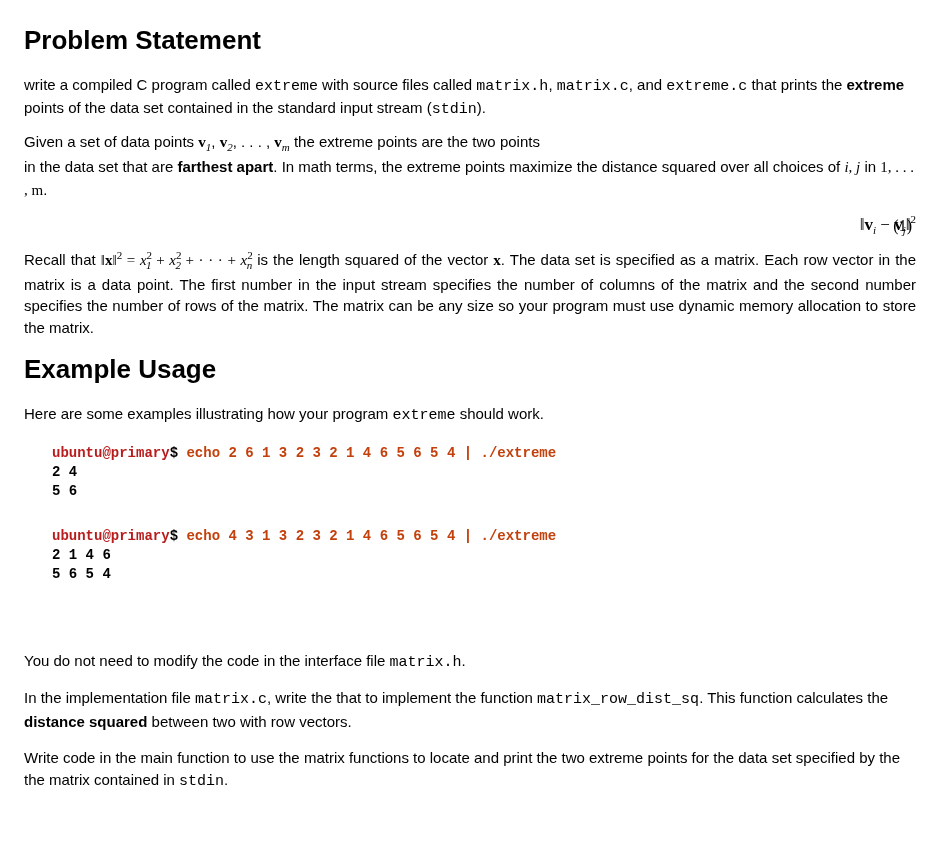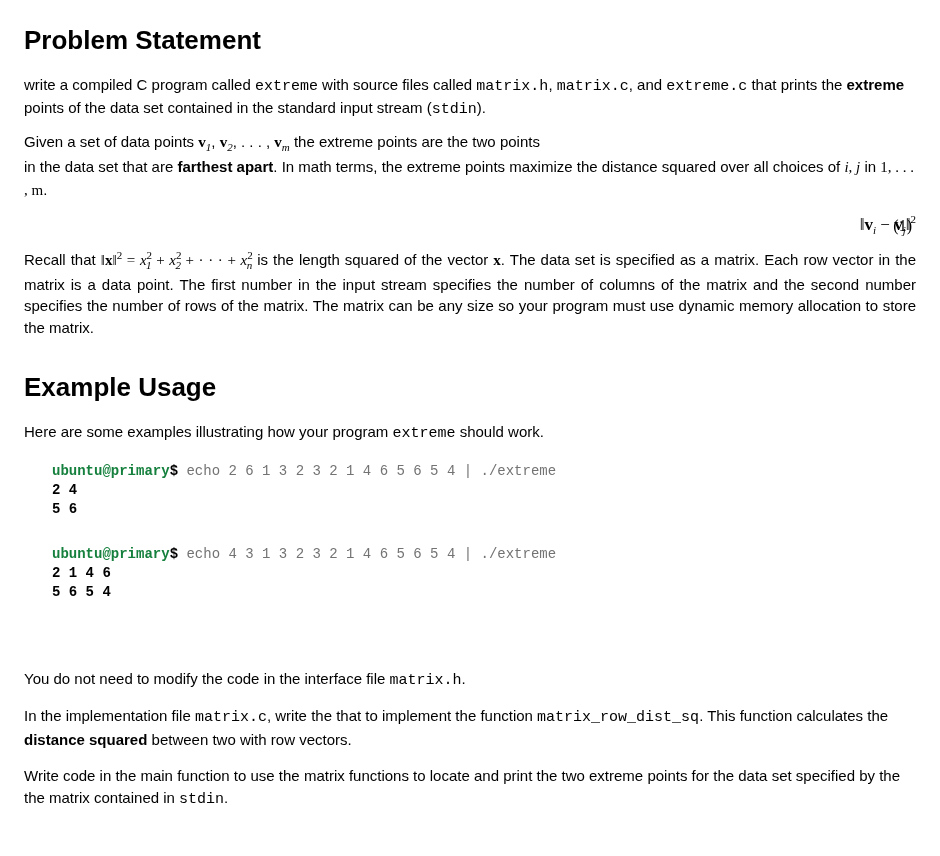--- a/index.html
+++ b/index.html
@@ -70,35 +70,35 @@
       margin-left: 28px;
       margin-top: 18px;
       margin-bottom: 26px;
       font-family: "Lucida Console", Monaco, "Courier New", monospace;
       font-size: 14px;
       font-weight: bold;
       line-height: 1.35;
       white-space: pre;
     }
     .prompt {
-      color: #15803d;
+      color: #b91c1c;
     }
     .dollar {
       color: #000;
     }
     .cmd {
-      color: #737373;
-      font-weight: normal;
+      color: #c2410c;
+      font-weight: bold;
     }
     .out {
       color: #000;
       font-weight: bold;
     }
     .section-gap {
-      margin-top: 30px;
+      margin-top: 12px;
     }
     .justify {
       text-align: justify;
     }
     .mb14 { margin-bottom: 14px; }
   </style>
 </head>
 <body>
 
 <h2>Problem Statement</h2>

